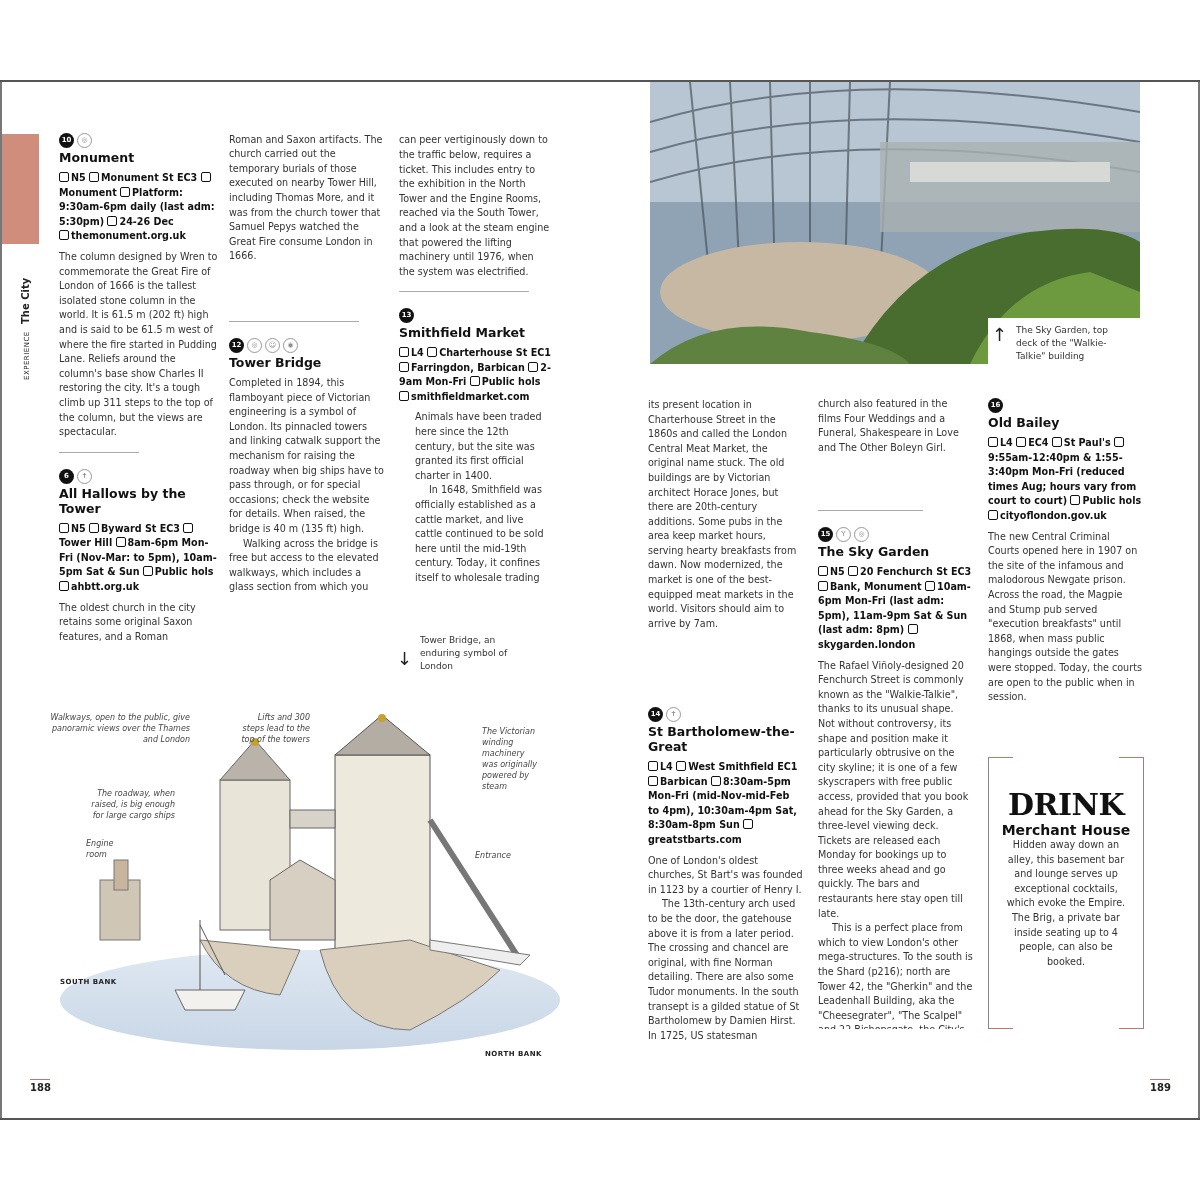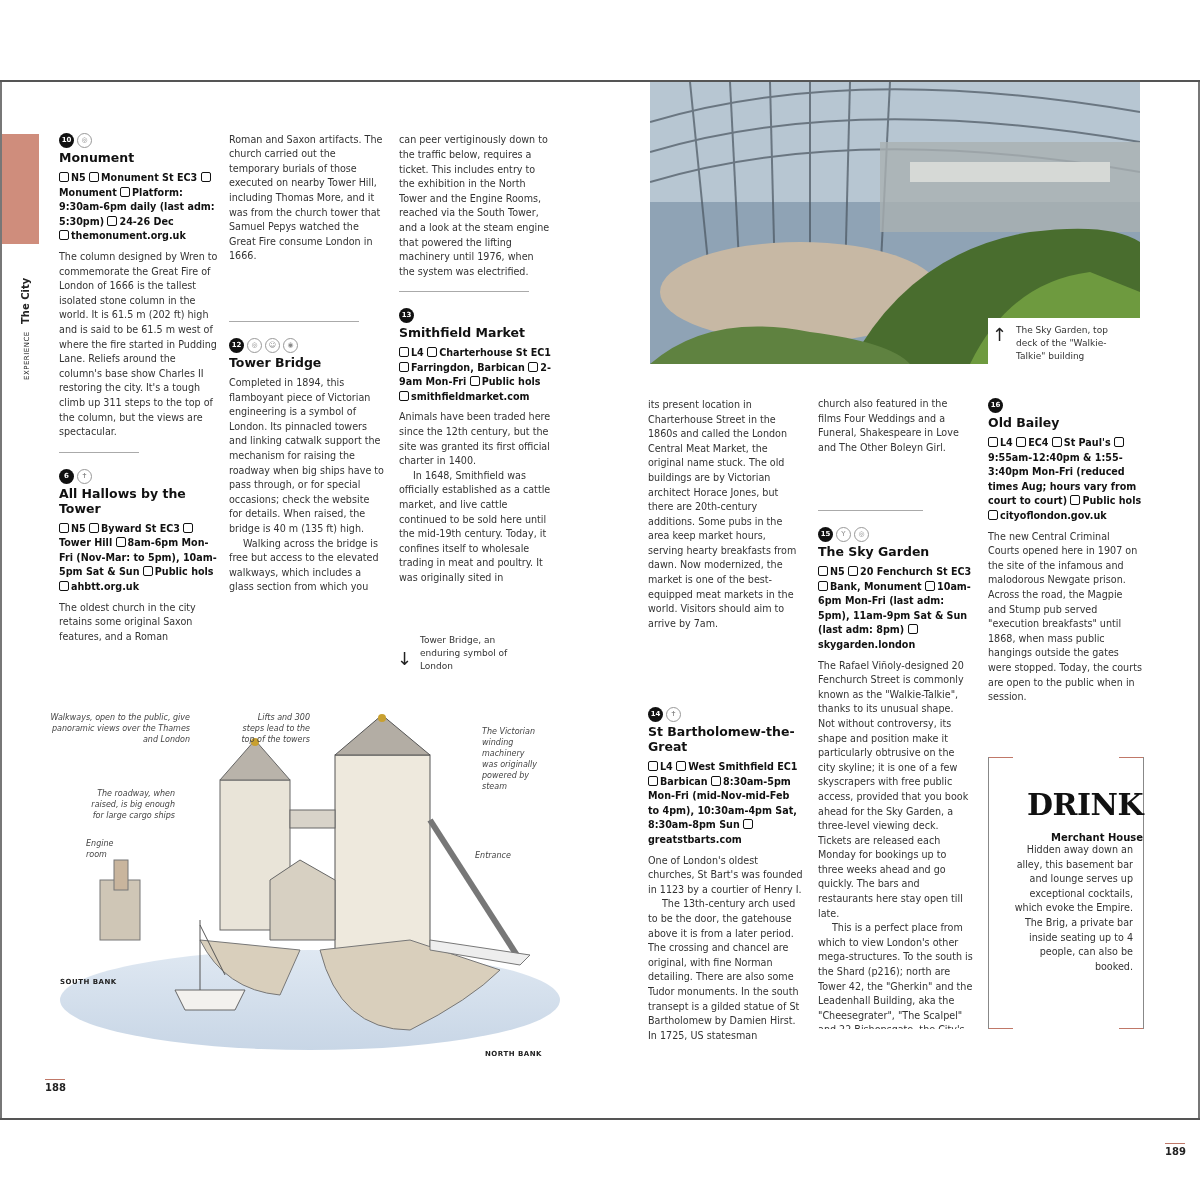--- a/index.html
+++ b/index.html
@@ -21,27 +21,27 @@
   .body p { margin:0; }
   .body p + p { text-indent:14px; }
   .rule { width:130px; height:1px; background:#aaa; margin:12px 0 16px; }
   .caption { position:absolute; font-size:9px; line-height:13px; color:#333; }
   .arrow { position:absolute; font-size:18px; color:#222; }
   .illustration { position:absolute; left:50px; top:700px; width:540px; height:370px; }
   .ill-label { position:absolute; font-size:8px; line-height:11px; font-style:italic; color:#444; text-align:right; }
   .bank-label { position:absolute; font-size:7px; font-weight:bold; letter-spacing:0.5px; color:#222; }
   .photo { position:absolute; left:650px; top:82px; width:490px; height:282px; overflow:hidden; }
   .photo-cut { position:absolute; right:0; bottom:0; width:152px; height:46px; background:#fff; }
-  .pageno { position:absolute; font-size:10px; font-weight:bold; color:#222;margin-left:15px; }
+  .pageno { position:absolute; font-size:10px; font-weight:bold; color:#222; }
   .pageno::before { content:""; position:absolute; left:0; top:-3px; width:20px; height:1px; background:#c07868; }
-  .drink-box { position:absolute; left:988px; top:757px; width:154px; height:272px; border-left:1px solid #888; border-right:1px solid #888; text-align:right; }
+  .drink-box { position:absolute; left:988px; top:757px; width:154px; height:272px; border-left:1px solid #888; border-right:1px solid #888; text-align:center; }
   .drink-box::before, .drink-box::after { content:""; position:absolute; left:-1px; right:-1px; height:1px; }
   .drink-box .corner { position:absolute; width:24px; height:1px; background:#c07868; }
   .drink-title { font-family:"DejaVu Serif", serif; font-weight:bold; font-size:30px; letter-spacing:-0.5px; color:#111; margin-top:30px; }
-  .drink-name { font-weight:bold; font-size:10px; margin-top:10px; color:#111; }
+  .drink-name { font-weight:bold; font-size:14px; margin-top:0; color:#111; }
   .drink-text { font-size:9.6px; line-height:14.6px; color:#333; padding:0 10px; }
   .drink-info { font-weight:bold; font-size:9px; line-height:13.5px; margin-top:6px; color:#111; padding:0 10px; }
 </style>
 </head>
 <body>
 
 <div class="spread">
   <div class="tab-color"></div>
 </div>
 
@@ -121,21 +121,21 @@
     </div>
     <div class="title">Smithfield Market</div>
     <div class="info">
       <span class="sq"></span><span>L4</span>
       <span class="sq"></span><span>Charterhouse St EC1</span>
       <span class="sq"></span><span>Farringdon, Barbican</span>
       <span class="sq"></span><span>2-9am Mon-Fri</span>
       <span class="sq"></span><span>Public hols</span>
       <span class="sq"></span><span>smithfieldmarket.com</span>
     </div>
-    <div class="body" style="height:176px; overflow:hidden;">
+    <div class="body" style="height:176px; overflow:hidden;margin-left:16px;">
       <p>Animals have been traded here since the 12th century, but the site was granted its first official charter in 1400.</p>
       <p>In 1648, Smithfield was officially established as a cattle market, and live cattle continued to be sold here until the mid-19th century. Today, it confines itself to wholesale trading in meat and poultry. It was originally sited in Smithfield, outside the City walls and, although moved to its present location in Charterhouse Street in the 1860s and called the London Central Meat Market, the original name stuck. The old buildings are by Victorian architect Horace Jones, but there are 20th-century additions. Some pubs in the area keep market hours, serving hearty breakfasts from dawn. Now modernized, the market is one of the best-equipped meat markets in the world. Visitors should aim to arrive by 7am.</p>
     </div>
   </div>
 </div>
 
 <div class="arrow" style="left:397px; top:648px;">↓</div>
 <div class="caption" style="left:420px; top:634px; width:100px;">Tower Bridge, an enduring symbol of London</div>
 
 <div class="illustration">
@@ -278,13 +278,13 @@
 <div class="drink-box">
   <div class="corner" style="left:0; top:0;"></div>
   <div class="corner" style="right:0; top:0;"></div>
   <div class="corner" style="left:0; bottom:0;"></div>
   <div class="corner" style="right:0; bottom:0;"></div>
   <div class="drink-title">DRINK</div>
   <div class="drink-name">Merchant House</div>
   <div class="drink-text">Hidden away down an alley, this basement bar and lounge serves up exceptional cocktails, which evoke the Empire. The Brig, a private bar inside seating up to 4 people, can also be booked.</div>
 </div>
 
-<div class="pageno" style="left:1150px; top:1146px;">189</div>
+<div class="pageno" style="left:1150px; top:1082px;">189</div>
 
 </body></html>

